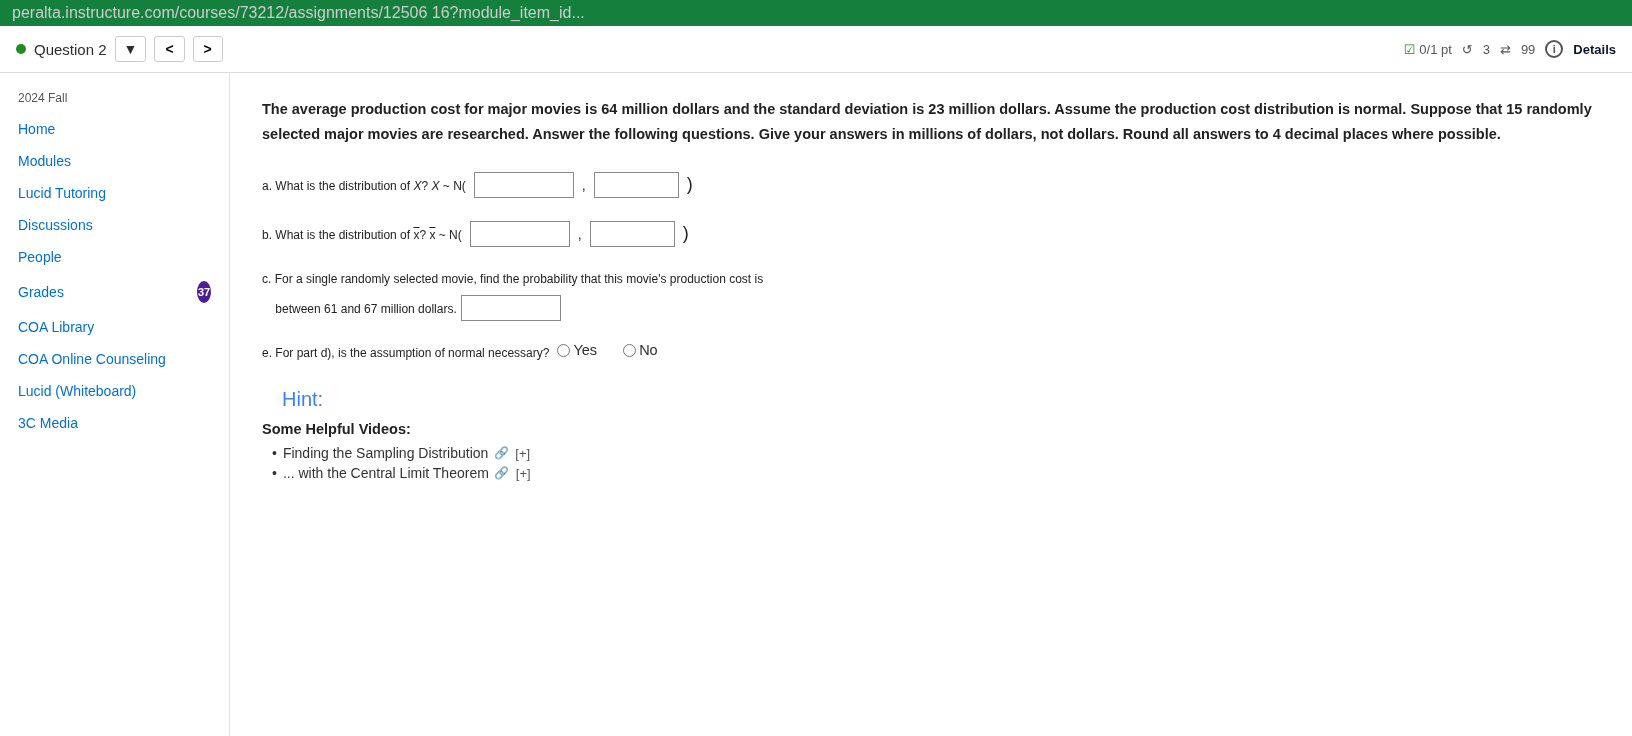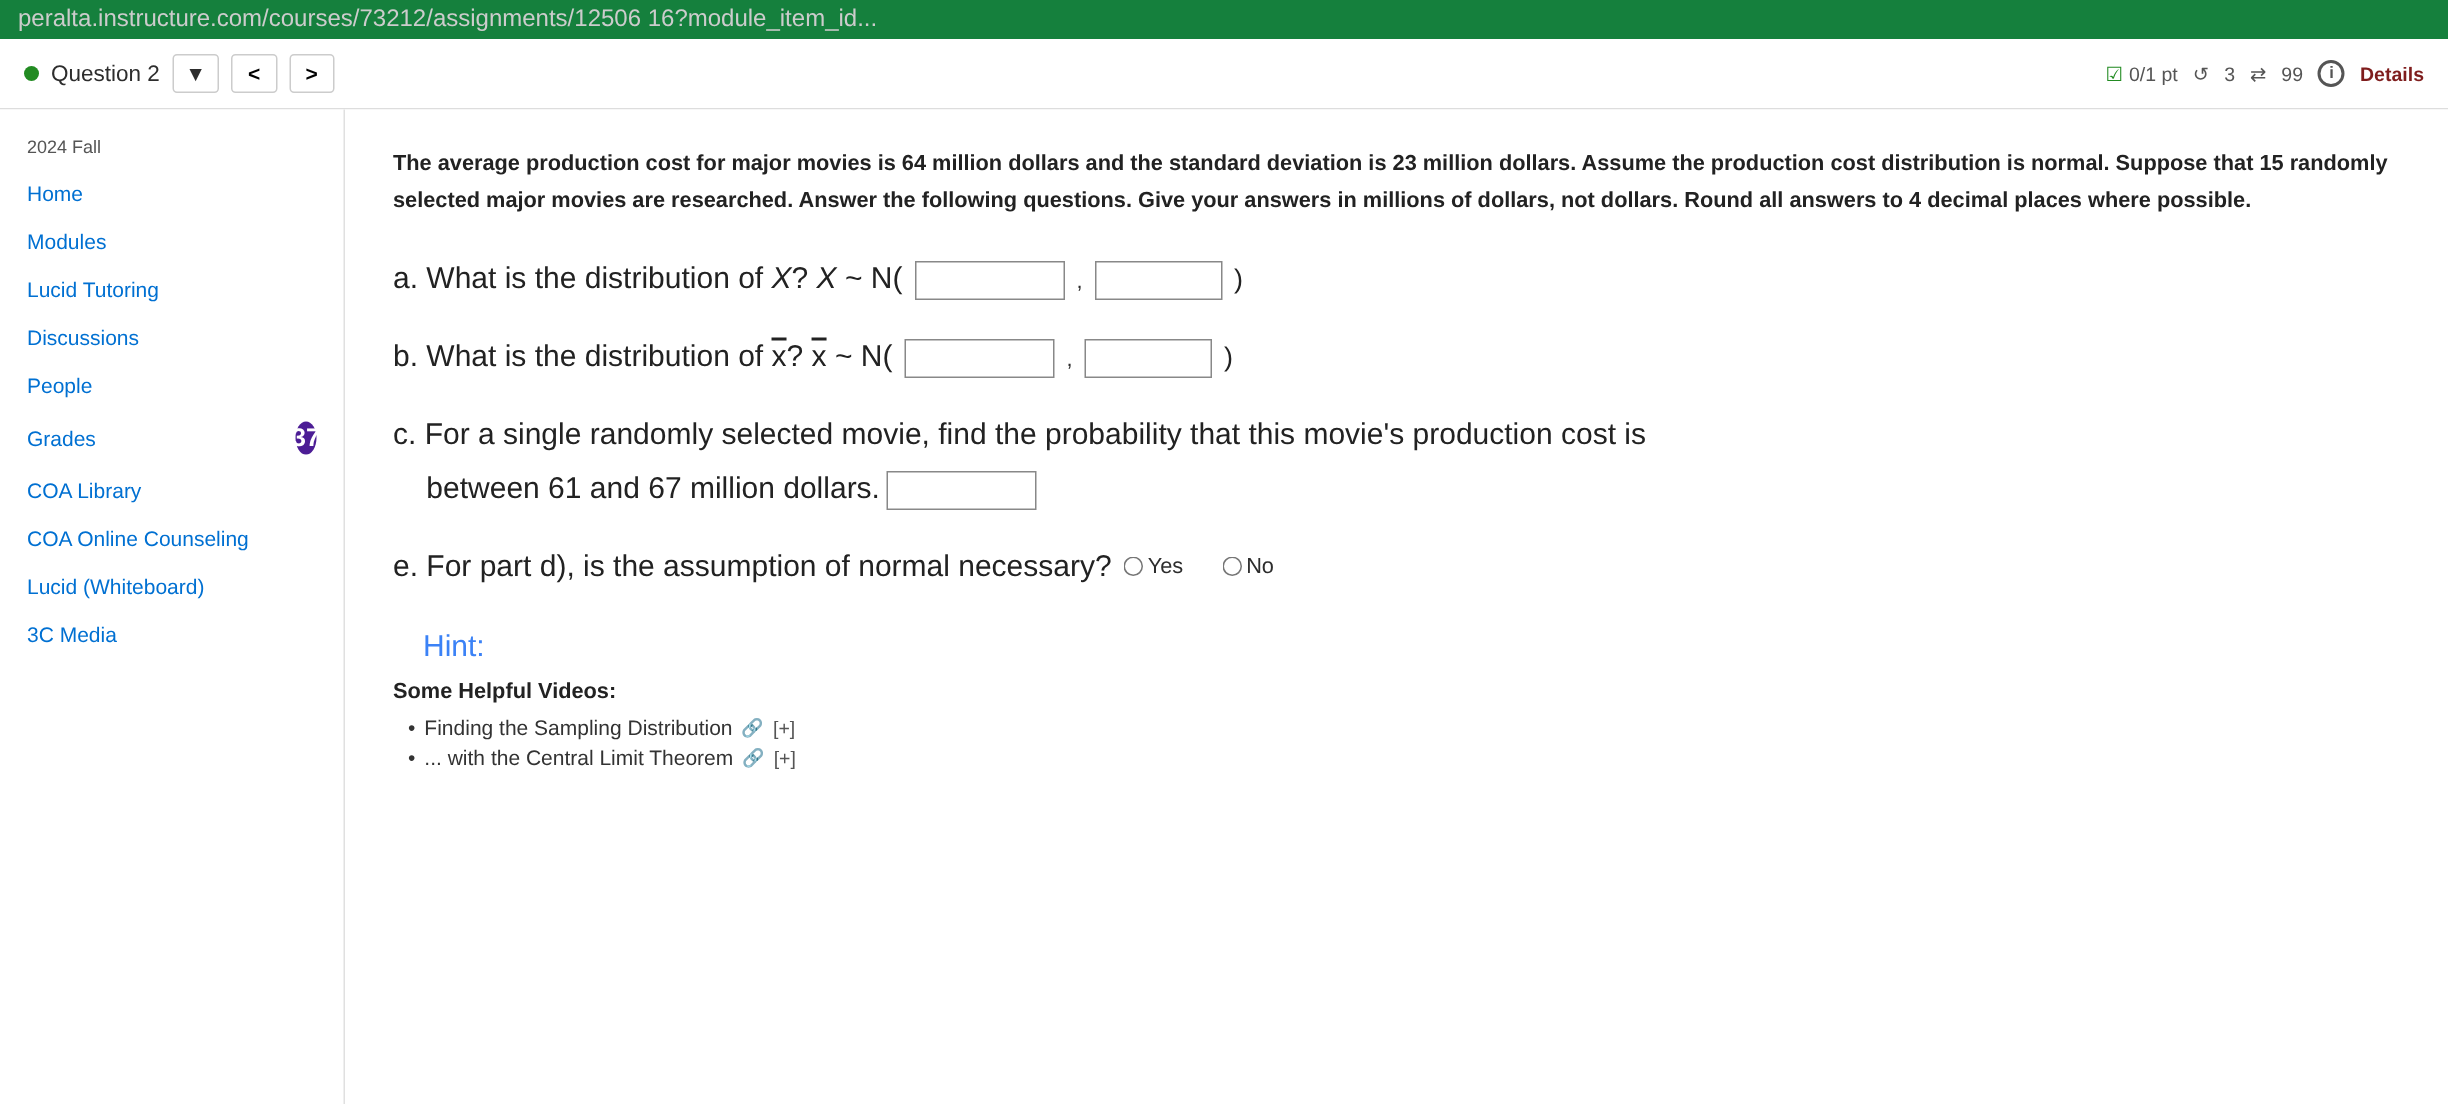--- a/index.html
+++ b/index.html
@@ -76,21 +76,21 @@
       color: #555;
     }
 
     .score-badge {
       display: flex;
       align-items: center;
       gap: 4px;
     }
 
     .details-btn {
-      color: #7f1d1d;
+      color: #0f172a;
       font-weight: 600;
       cursor: pointer;
       font-size: 13px;
       text-align: right;
     }
 
     .main-layout {
       display: flex;
       height: calc(736px - 60px);
     }
@@ -119,21 +119,21 @@
       font-size: 12px;
       color: #555;
     }
 
     .sidebar-badge {
       background: #4c1d95;
       color: #fff;
       border-radius: 50%;
       width: 14px; height: 22px;
       display: flex; align-items: center; justify-content: center;
-      font-size: 17px;
+      font-size: 11px;
       font-weight: bold;
       margin-left: auto;
     }
 
     .content-area {
       flex: 1;
       padding: 24px 32px;
       overflow-y: auto;
       background: #fff;
     }
@@ -150,21 +150,21 @@
       margin-bottom: 16px;
       display: flex;
       align-items: baseline;
       gap: 8px;
       flex-wrap: wrap;
       font-size: 14.5px;
       line-height: 1.8;
     }
 
     .part-label {
-      font-size: 20px;
+      font-size: 12px;
       color: #222;
     }
 
     .math-input {
       border: 1px solid #888;
       width: 100px;
       height: 26px;
       font-size: 14px;
       padding: 2px 4px;
       outline: none;

